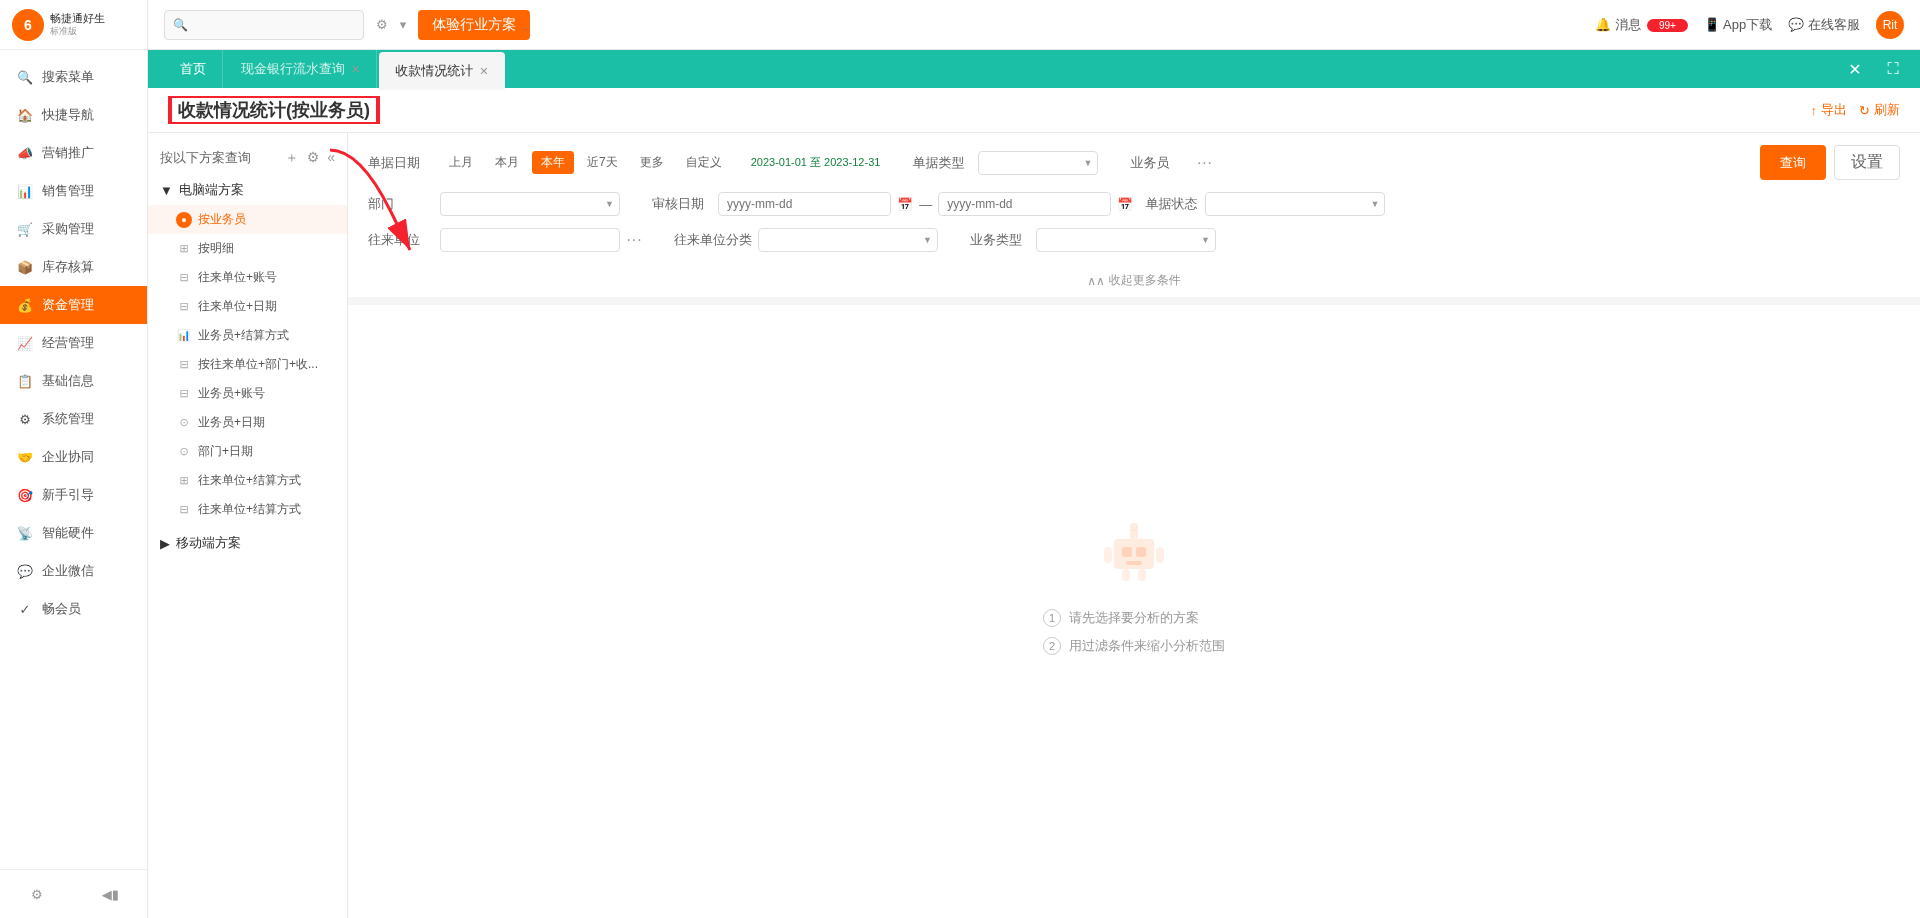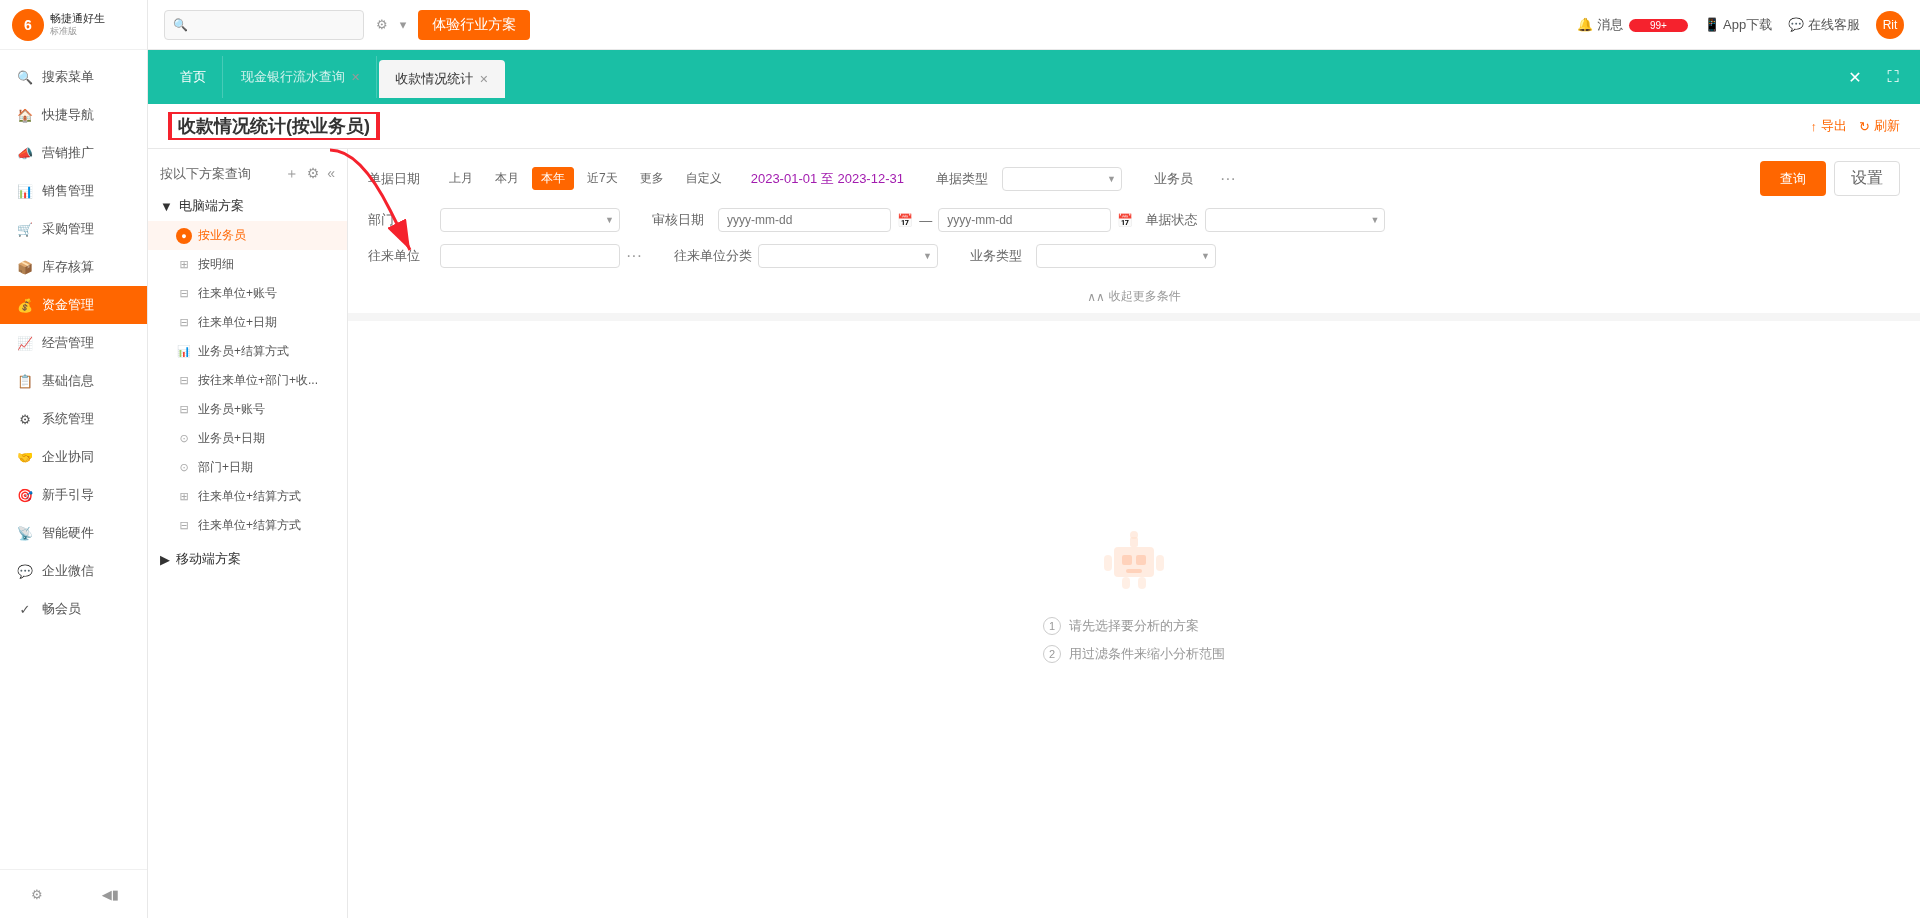--- a/index.html
+++ b/index.html
@@ -19,24 +19,24 @@
     .sidebar-bottom-btn { width: 28px; height: 28px; border-radius: 50%; display: flex; align-items: center; justify-content: center; cursor: pointer; color: #999; }
 
     
     .main { flex: 1; display: flex; flex-direction: column; overflow: hidden; }
 
     
     .topbar { height: 50px; background: #fff; border-bottom: 1px solid #e8e8e8; display: flex; align-items: center; padding: 0 16px; gap: 12px; }
     .topbar-search { flex: 0 0 200px; height: 30px; border: 1px solid #ddd; border-radius: 4px; display: flex; align-items: center; padding: 0 8px; gap: 6px; color: #999; font-size: 12px; background: #f9f9f9; }
     .topbar-right { margin-left: auto; display: flex; align-items: center; gap: 16px; font-size: 13px; color: #555; }
     .topbar-btn-trial { background: #ff6600; color: white; border: none; border-radius: 4px; padding: 6px 14px; cursor: pointer; font-size: 14px; }
-    .badge-red { background: #f5222d; color: white; border-radius: 8px; font-size: 10px; padding: 1px 21px; margin-left: 2px; }
-
-    
-    .tabbar { height: 54px; background: #1abfa5; display: flex; align-items: center; padding: 0 0 0 16px; gap: 2px; position: relative; }
+    .badge-red { background: #f5222d; color: white; border-radius: 8px; font-size: 10px; padding: 1px 12px; margin-left: 2px; }
+
+    
+    .tabbar { height: 38px; background: #1abfa5; display: flex; align-items: center; padding: 0 0 0 16px; gap: 2px; position: relative; }
     .tab { display: flex; align-items: center; gap: 6px; padding: 0 16px; height: 42px; cursor: pointer; color: rgba(255,255,255,0.8); font-size: 13px; border-right: 1px solid rgba(255,255,255,0.2); }
     .tab.home { color: white; font-weight: 500; }
     .tab.active { background: #f5f5f5; color: #333; border-radius: 4px 4px 0 0; height: 38px; margin-top: 4px; }
     .tab-close { font-size: 11px; color: #999; cursor: pointer; }
     .tabbar-right { margin-left: auto; display: flex; align-items: center; gap: 8px; padding-right: 12px; }
     .tabbar-icon-btn { color: white; cursor: pointer; font-size: 16px; width: 30px; height: 30px; display: flex; align-items: center; justify-content: center; }
 
     
     .page-header { background: #fff; padding: 8px 20px; display: flex; align-items: center; justify-content: space-between; border-bottom: 1px solid #e8e8e8; }
     .page-title { font-size: 18px; font-weight: 600; color: #333; border: 2px solid #f5222d; padding: 2px 6px; }
@@ -60,21 +60,21 @@
     .tree-item .item-icon { width: 16px; height: 16px; border-radius: 50%; background: #ff6600; color: white; display: flex; align-items: center; justify-content: center; font-size: 9px; flex-shrink: 0; }
 
     
     .right-panel { flex: 1; background: #f5f5f5; overflow-y: auto; display: flex; flex-direction: column; }
     .filter-area { background: #fff; padding: 12px 20px 0; margin-bottom: 8px; }
     .filter-row { display: flex; align-items: center; gap: 12px; margin-bottom: 12px; flex-wrap: wrap; }
     .filter-label { color: #666; font-size: 13px; white-space: nowrap; min-width: 60px; }
     .date-tabs { display: flex; gap: 4px; align-items: center; }
     .date-tab { padding: 2px 8px; border-radius: 3px; cursor: pointer; color: #666; font-size: 12px; border: 1px solid transparent; }
     .date-tab.active { background: #ff6600; color: white; border-color: #ff6600; }
-    .date-range { font-size: 13px; color: #a21caf; margin-left: 8px; }
+    .date-range { font-size: 11px; color: #15803d; margin-left: 8px; }
     .filter-select { border: 1px solid #ddd; border-radius: 4px; padding: 4px 24px 4px 8px; font-size: 12px; color: #333; background: white; cursor: pointer; appearance: none; min-width: 120px; position: relative; }
     .select-wrapper { position: relative; display: inline-flex; align-items: center; }
     .select-wrapper::after { content: '▼'; font-size: 9px; color: #999; position: absolute; right: 6px; pointer-events: none; }
     .filter-input { border: 1px solid #ddd; border-radius: 4px; padding: 4px 8px; font-size: 12px; color: #999; min-width: 130px; }
     .filter-dash { color: #666; }
     .more-btn { color: #999; cursor: pointer; font-size: 16px; }
     .filter-btn-area { display: flex; gap: 8px; margin-left: auto; }
     .btn-query { background: #ff6600; color: white; border: none; border-radius: 4px; padding: 6px 20px; cursor: pointer; font-size: 13px; }
     .btn-set { background: white; color: #666; border: 1px solid #ddd; border-radius: 4px; padding: 6px 16px; cursor: pointer; font-size: 16px; }
     .collapse-bar { display: flex; align-items: center; justify-content: center; padding: 8px; color: #999; font-size: 12px; cursor: pointer; gap: 4px; }

